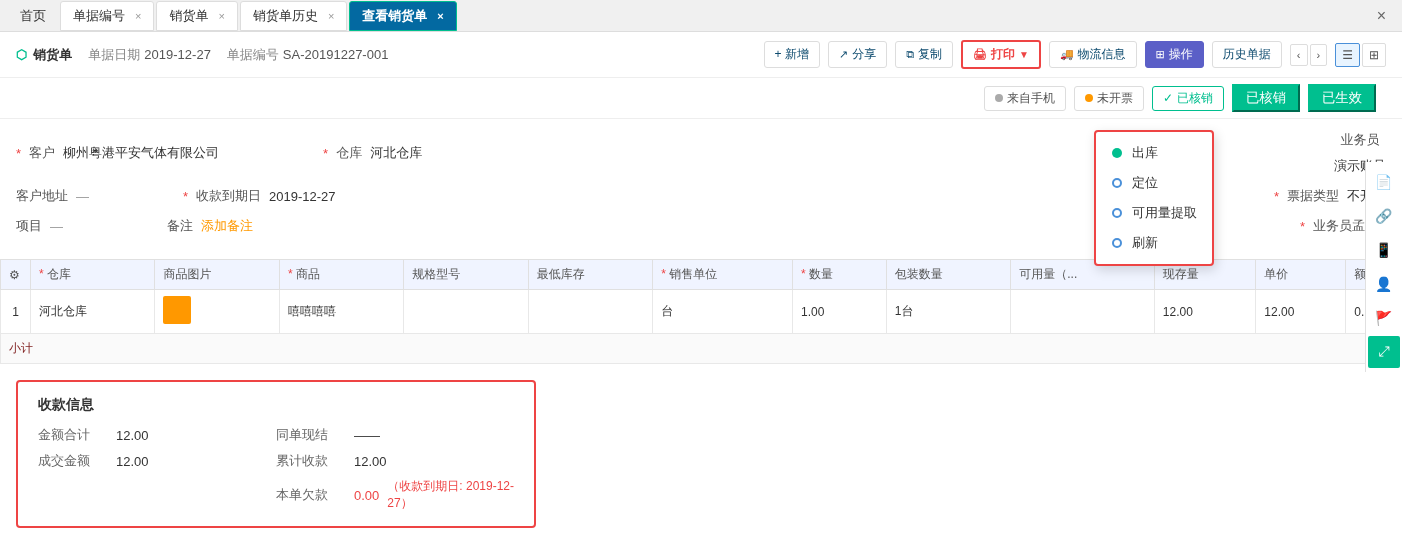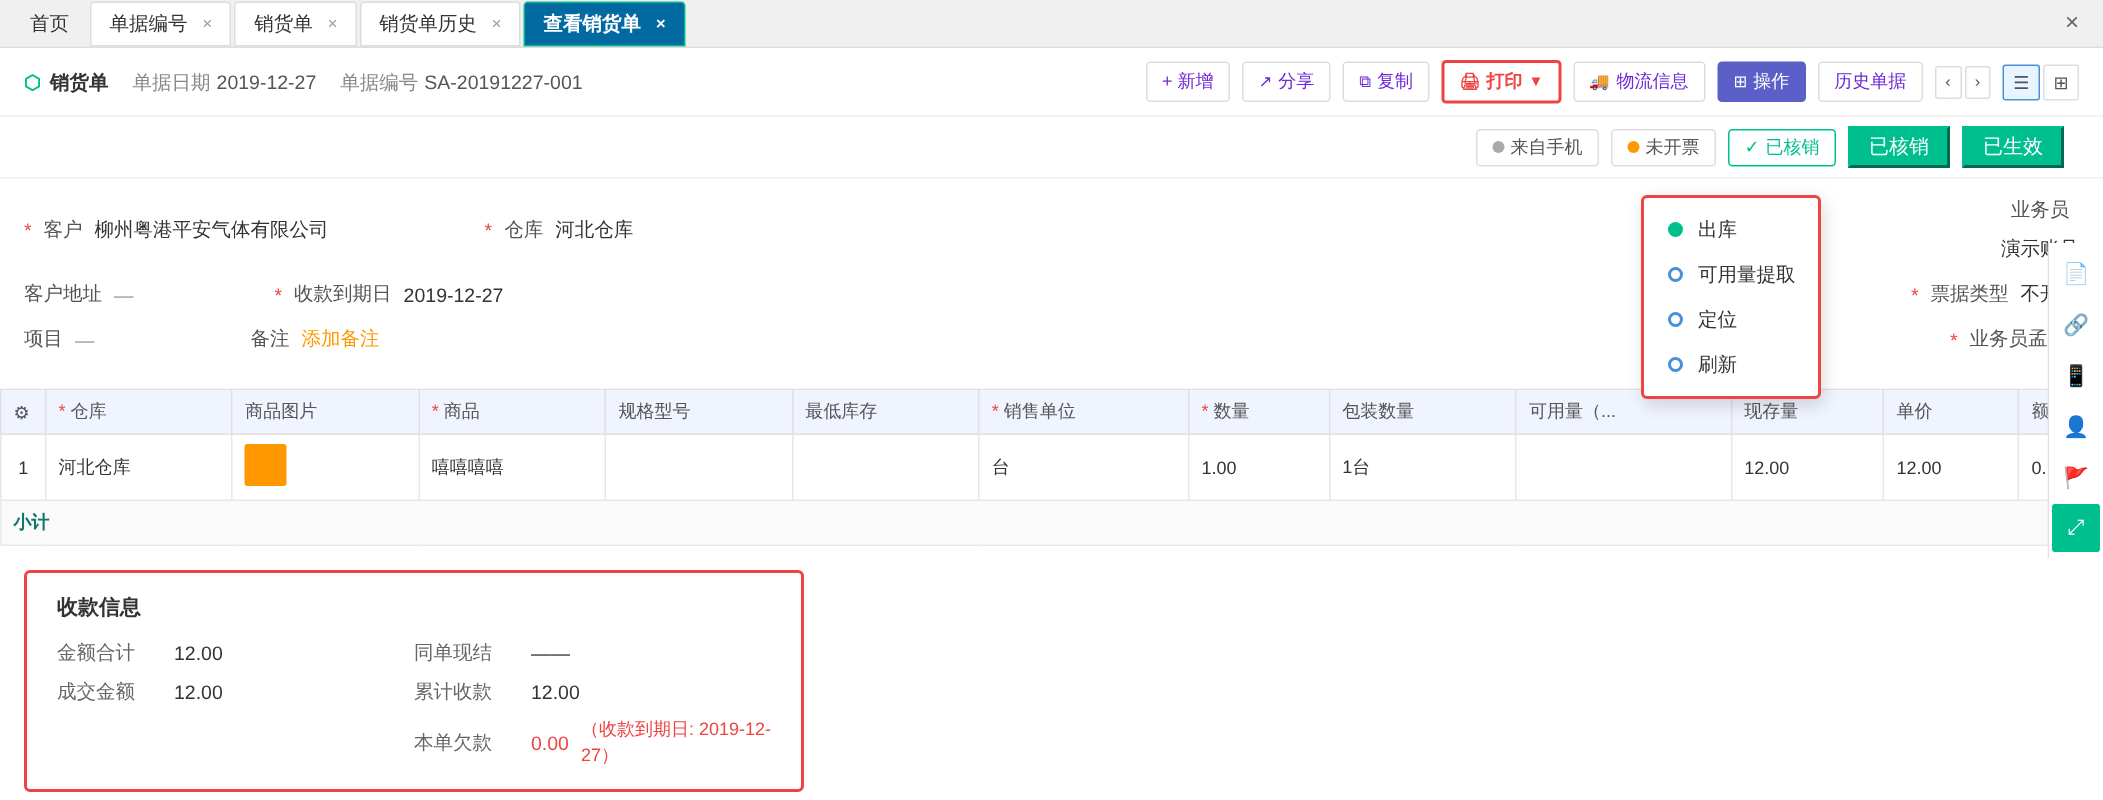--- a/index.html
+++ b/index.html
@@ -34,21 +34,21 @@
     .doc-meta span { display: flex; align-items: center; gap: 4px; }
     .doc-meta .label { color: #888; }
 
     
     .toolbar {
       margin-left: auto; display: flex; align-items: center; gap: 8px;
     }
     .btn-action {
       display: flex; align-items: center; gap: 4px; padding: 4px 10px;
       border: 1px solid #ddd; border-radius: 3px; background: #fff; cursor: pointer;
-      font-size: 12px; color: #6d28d9; white-space: nowrap;
+      font-size: 12px; color: #0c4a6e; white-space: nowrap;
     }
     .btn-print { border: 2px solid #e44; color: #e44; font-weight: bold; }
     .btn-logistics { background: #fff; }
     .btn-operate { background: #5b5fc7; color: #fff; border-color: #5b5fc7; }
     .btn-history { background: #fff; }
     .nav-arrows { display: flex; gap: 2px; }
     .nav-arrow { padding: 4px 6px; border: 1px solid #ddd; border-radius: 2px; background: #fff; cursor: pointer; color: #555; font-size: 11px; }
     .view-btns { display: flex; gap: 2px; }
     .view-btn { padding: 4px 6px; border: 1px solid #ddd; border-radius: 2px; background: #fff; cursor: pointer; color: #555; font-size: 12px; }
     .view-btn.active { background: #e8f4ff; border-color: #4a90d9; }
@@ -79,21 +79,21 @@
     .form-field .dash { color: #999; }
 
     
     .data-table { width: 100%; border-collapse: collapse; margin: 0; font-size: 12px; }
     .data-table th {
       background: #f0f4ff; border: 1px solid #e0e0e0; padding: 6px 8px;
       text-align: left; font-weight: normal; color: #555; white-space: nowrap;
     }
     .data-table td { border: 1px solid #e8e8e8; padding: 6px 8px; }
     .data-table tr:nth-child(even) td { background: #fafafa; }
-    .data-table .subtotal td { background: #fff8e8; font-weight: bold; color: #0f766e; }
+    .data-table .subtotal td { background: #fff8e8; font-weight: normal; color: #7f1d1d; }
     .gear-col { width: 30px; text-align: center; }
     .product-img { width: 28px; height: 28px; background: #ff9800; display: inline-block; border-radius: 2px; }
 
     
     .payment-box {
       border: 2px solid #e44; border-radius: 4px; padding: 14px 20px; margin: 16px;
       max-width: 520px; background: #fff;
     }
     .payment-title { font-size: 14px; font-weight: bold; margin-bottom: 12px; }
     .payment-grid { display: grid; grid-template-columns: 1fr 1fr; gap: 8px 0; }
@@ -363,27 +363,27 @@
       <div class="dropdown-item">
         <span class="di-icon">
             <span class="icon-circle"></span>
           </span>
         <span>出库</span>
       </div>
       <div class="dropdown-item">
         <span class="di-icon">
             <span class="icon-circle-outline"></span>
           </span>
-        <span>可用量提取</span>
+        <span>定位</span>
       </div>
       <div class="dropdown-item">
         <span class="di-icon">
             <span class="icon-circle-outline"></span>
           </span>
-        <span>定位</span>
+        <span>可用量提取</span>
       </div>
       <div class="dropdown-item">
         <span class="di-icon">
             <span class="icon-circle-outline"></span>
           </span>
         <span>刷新</span>
       </div>
     </div>
 
   </div>

